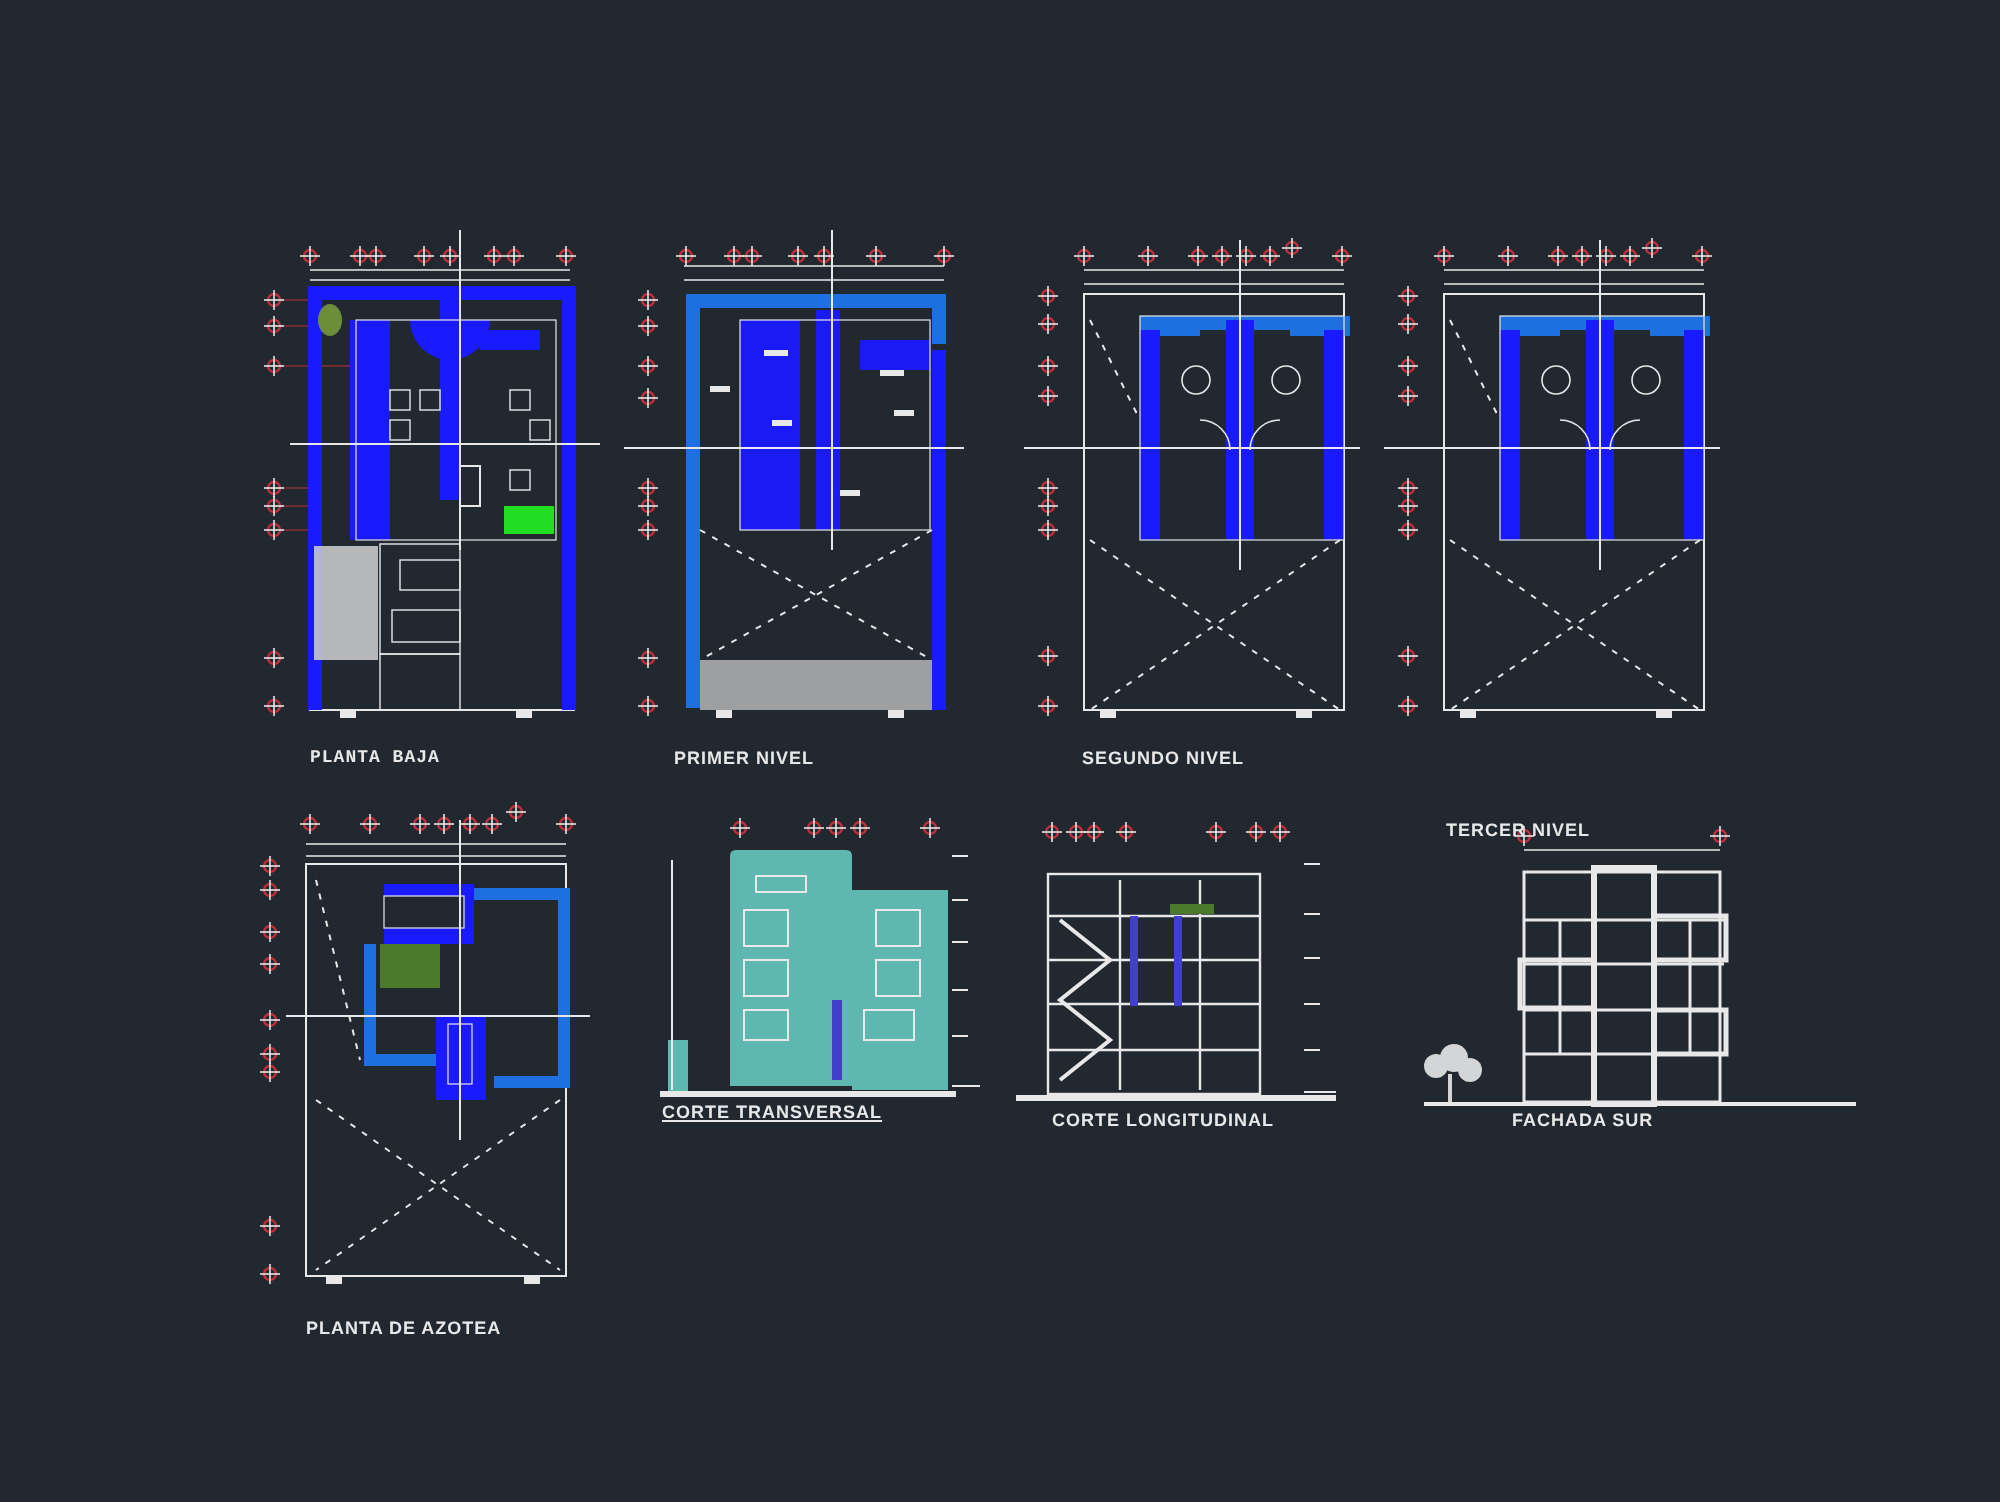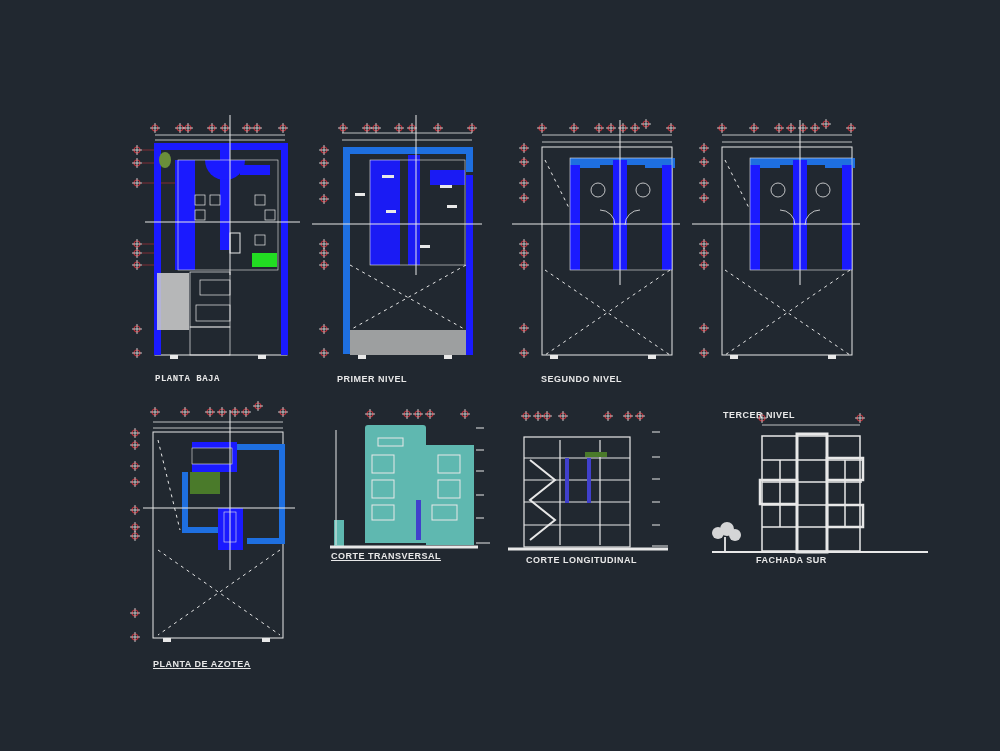--- a/index.html
+++ b/index.html
@@ -350,16 +350,16 @@
       <rect x="724" y="537" width="2" height="14"></rect>
     </g>
     <line x1="712" y1="552" x2="928" y2="552" stroke="#e8e8e8" stroke-width="2"></line>
   </g>
 </svg>
 
 <div class="lbl" style="left:155px;top:374px;font-family:Liberation Mono, monospace;">PLANTA BAJA</div>
 <div class="lbl" style="left:337px;top:374px;">PRIMER NIVEL</div>
 <div class="lbl" style="left:541px;top:374px;text-align:right;">SEGUNDO NIVEL</div>
 <div class="lbl" style="left:723px;top:374px;margin-top:36px;">TERCER NIVEL</div>
-<div class="lbl" style="left:153px;top:659px;text-decoration:underline;">PLANTA DE AZOTEA</div>
+<div class="lbl" style="left:153px;top:659px;">PLANTA DE AZOTEA</div>
 <div class="lbl" style="left:331px;top:551px;text-decoration:underline;">CORTE TRANSVERSAL</div>
 <div class="lbl" style="left:526px;top:555px;">CORTE LONGITUDINAL</div>
 <div class="lbl" style="left:756px;top:555px;">FACHADA SUR</div>
 
 </body></html>

